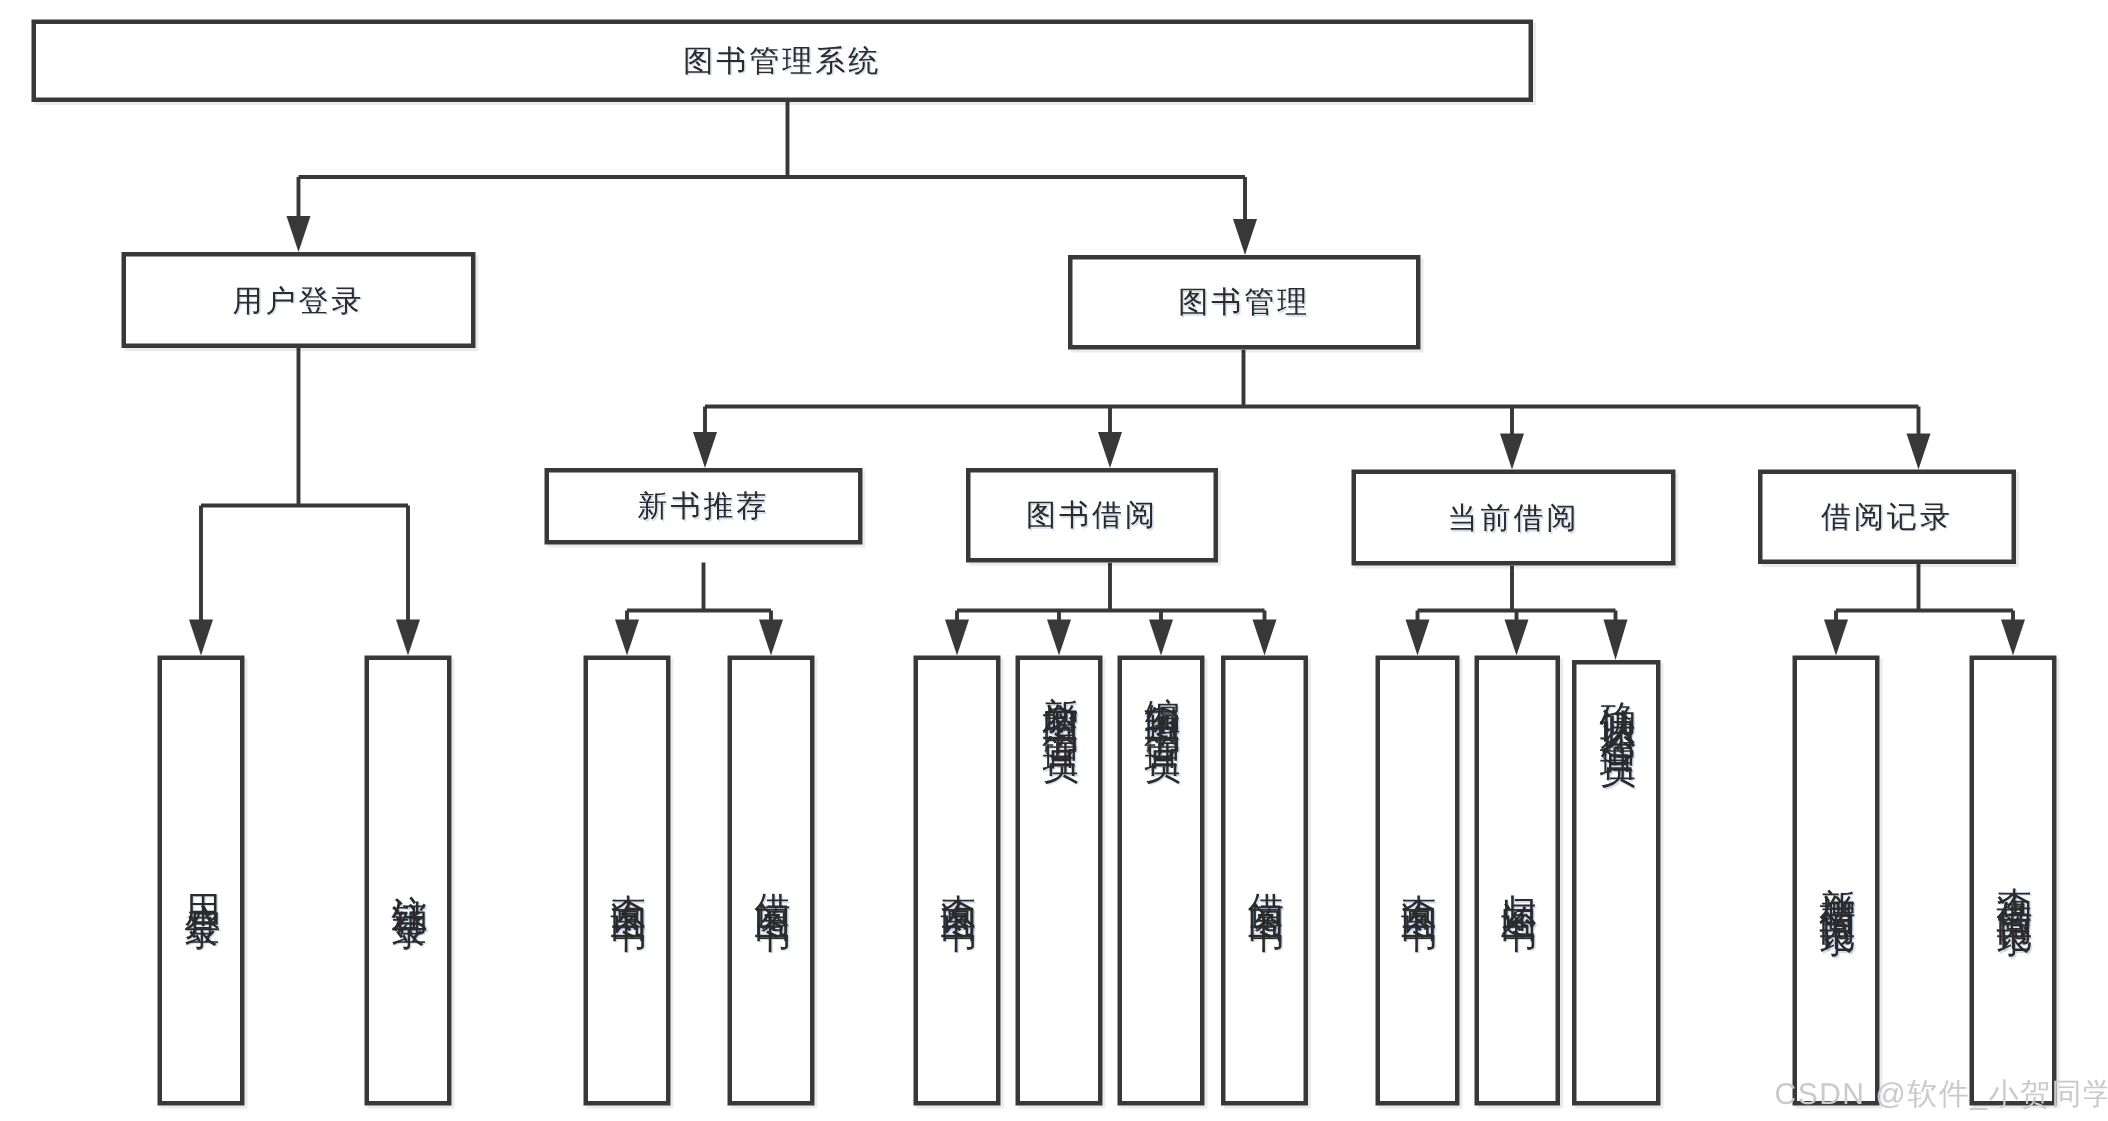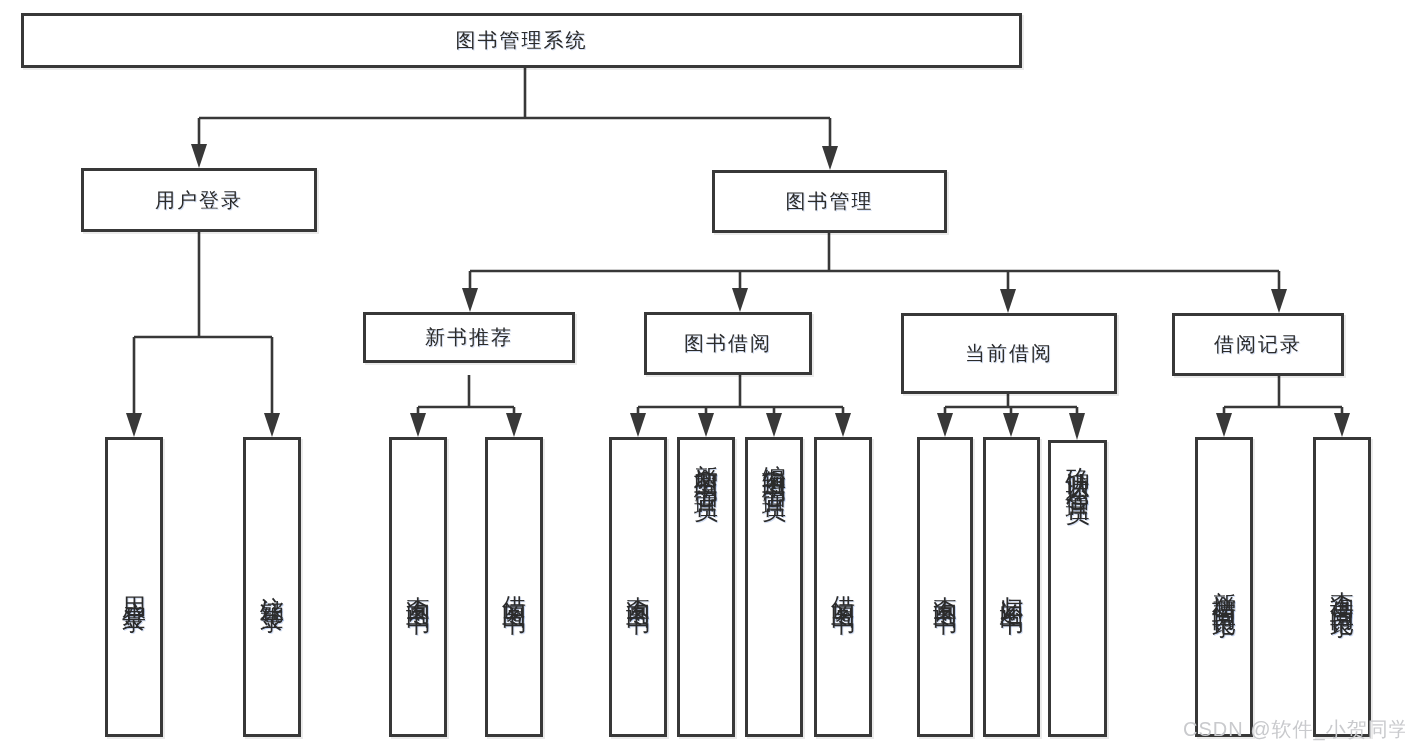--- a/index.html
+++ b/index.html
@@ -159,21 +159,21 @@
   <div class="node" style="left:712px;top:170px;width:235px;height:63px;">
     <span class="hlabel">图书管理</span>
   </div>
 
   <div class="node" style="left:363px;top:312px;width:212px;height:51px;">
     <span class="hlabel">新书推荐</span>
   </div>
   <div class="node" style="left:634px;top:312px;width:168px;height:63px;margin-left:10px;">
     <span class="hlabel">图书借阅</span>
   </div>
-  <div class="node" style="left:901px;top:313px;width:216px;height:81px;">
+  <div class="node" style="left:901px;top:313px;width:216px;height:64px;">
     <span class="hlabel">当前借阅</span>
   </div>
   <div class="node" style="left:1172px;top:313px;width:172px;height:63px;">
     <span class="hlabel">借阅记录</span>
   </div>
 
   <div class="leaf" style="left:105px;">
     <span class="vlabel">用户登录</span>
   </div>
   <div class="leaf" style="left:243px;">

